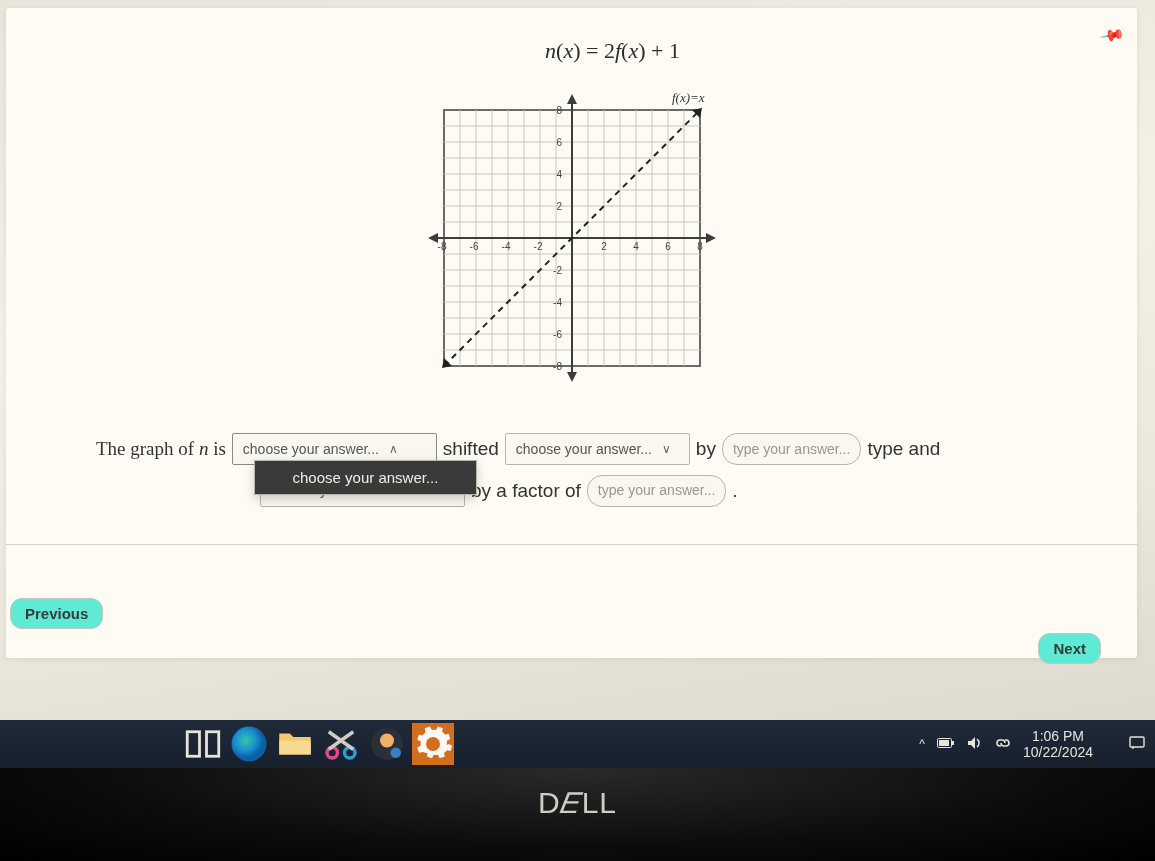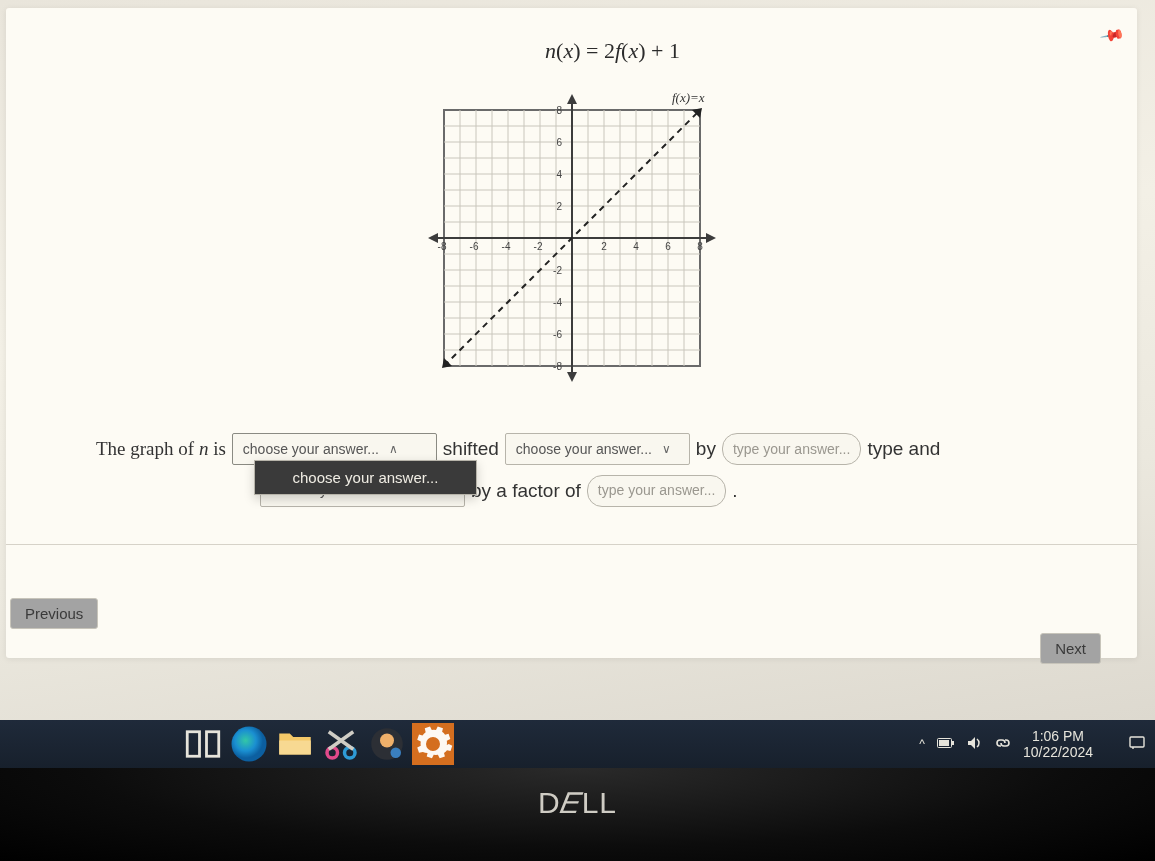--- a/index.html
+++ b/index.html
@@ -105,27 +105,28 @@
     background: #3a3a3a;
     color: #f0ede4;
   }
   hr.divider {
     position:absolute;
     top: 536px; left: 0; right: 0;
     border:none; border-top:1px solid #d6d2c8;
   }
   .nav-btn {
     position: absolute;
-    background: #a3a3a3;
+    background: #5eead4;
     border: 1px solid #c7c4ba;
-    border-radius: 3px;
+    border-radius: 12px;
     padding: 6px 14px;
     font-size: 15px;
     color: #3a3a3a;
     cursor: pointer;
+    font-weight: bold;
   }
   .prev-btn { top: 590px; left: 4px; }
   .next-btn { top: 625px; right: 36px; }
   
   .taskbar {
     position: absolute;
     top: 720px;
     width: 1155px;
     height: 48px;
     background: linear-gradient(180deg,#1f2a3a 0%, #17202c 100%);

